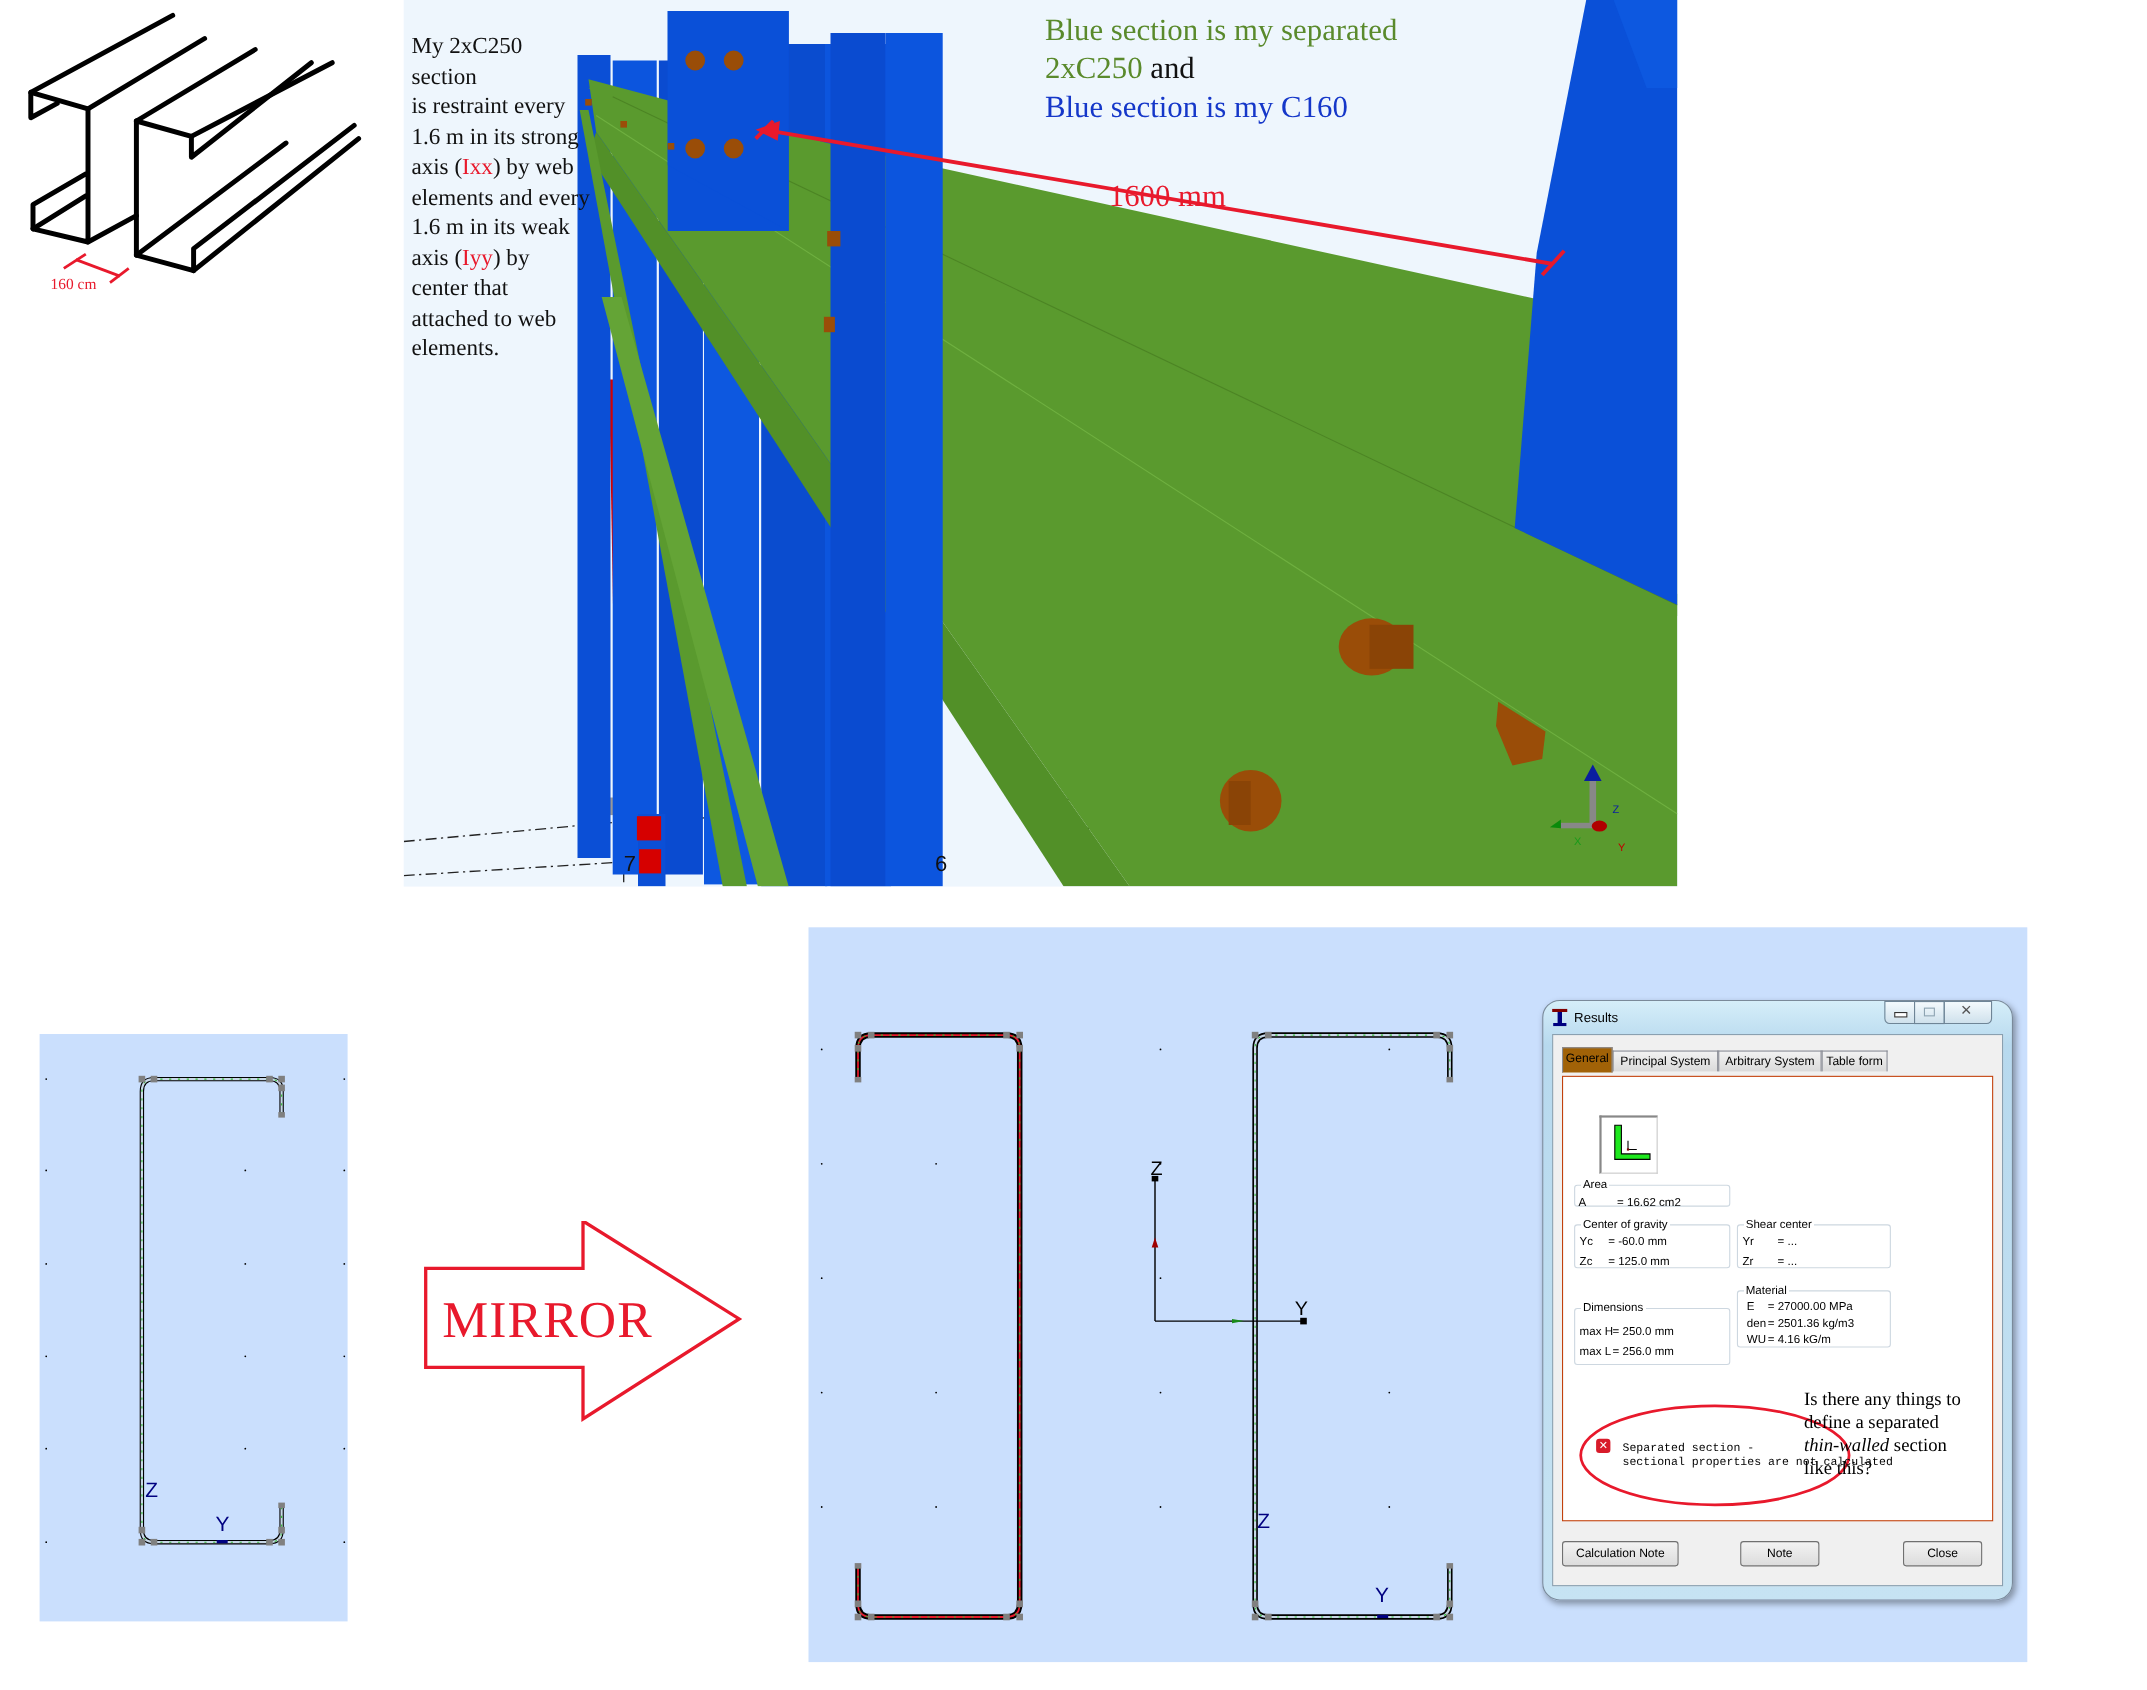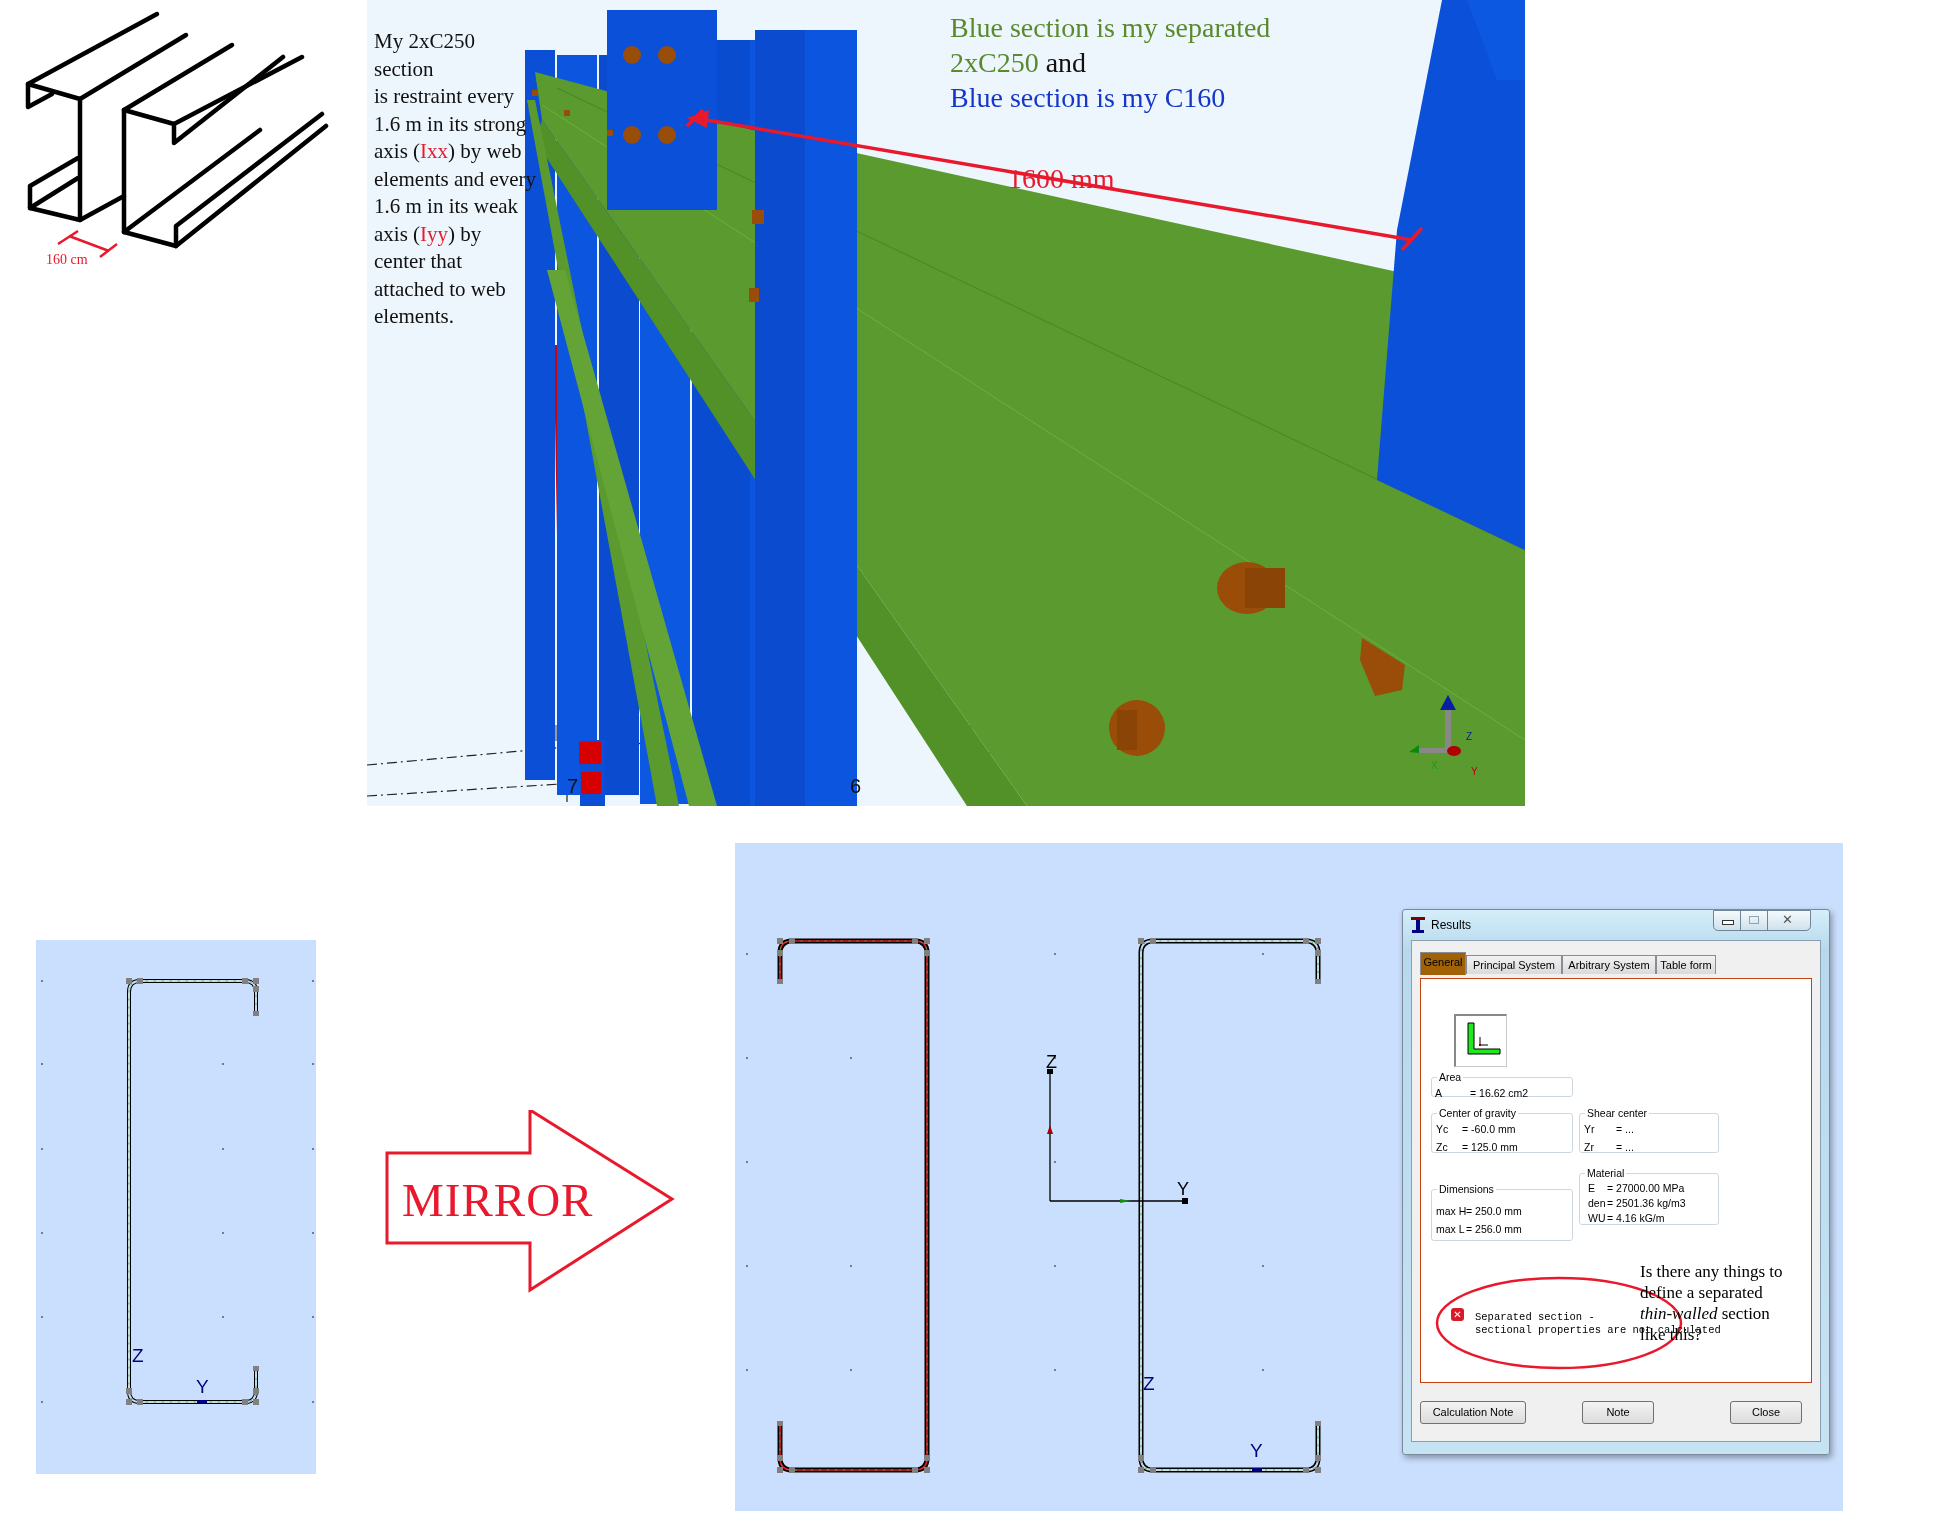--- a/index.html
+++ b/index.html
@@ -28,21 +28,21 @@
   
   #panel-left{left:36px;top:940px;width:280px;height:534px;background:#cadffd;}
   
   #mirror{left:382px;top:1110px;width:300px;height:190px;}
   #mirror-label{left:402px;top:1173px;font-size:47px;color:#e8192c;letter-spacing:1px;}
 
   
   #panel-right{left:735px;top:843px;width:1108px;height:668px;background:#cadffd;}
 
   
-  #dlg{left:1402px;top:909px;width:426px;height:544px;border:1px solid #7a8a9a;border-radius:3px;
+  #dlg{left:1402px;top:909px;width:426px;height:544px;border:1px solid #7a8a9a;border-radius:16px;
        background:linear-gradient(#d5eef9,#b7d9ee 40px,#c6e3f3);box-shadow:2px 3px 6px rgba(0,0,0,.35);}
   #dlg-title{left:28px;top:8px;font-size:12px;color:#000;}
   #dlg-icon{left:8px;top:7px;width:14px;height:16px;}
   .wbtn{position:absolute;top:0;height:19px;border:1px solid #6f8596;background:linear-gradient(#f4fafd,#cfe1ec);}
   #btn-min{left:310px;width:26px;border-radius:0 0 0 5px;}
   #btn-max{left:337px;width:26px;}
   #btn-close{left:364px;width:42px;border-radius:0 0 5px 0;}
   #dlg-client{left:8px;top:30px;width:408px;height:500px;background:#f0f0f0;border:1px solid #8aa0b0;}
   .tab{position:absolute;top:14px;height:18px;border:1px solid #898c95;border-bottom:none;background:linear-gradient(#f2f2f2,#dadada);
        font-family:"Liberation Sans",sans-serif;font-size:11px;color:#000;line-height:18px;text-align:center;}

